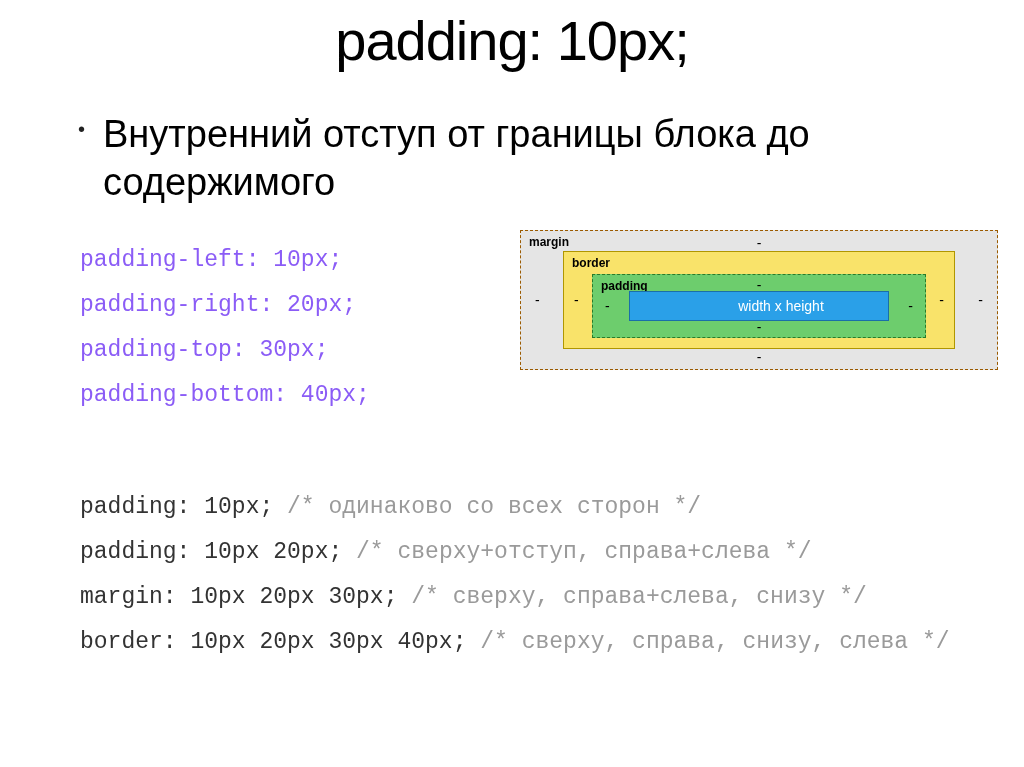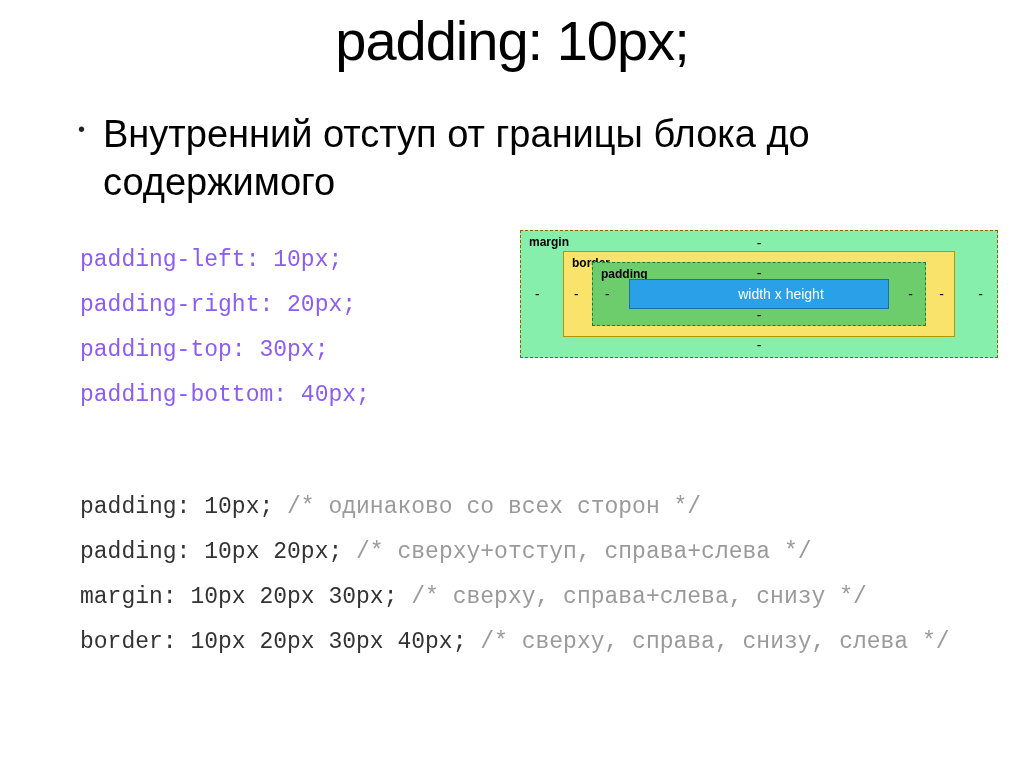--- a/index.html
+++ b/index.html
@@ -58,21 +58,21 @@
     flex: 1;
     position: relative;
   }
   .box-model {
     position: absolute;
     left: 0;
     top: -8px;
     width: 478px;
   }
   .bm-margin {
-    background: #86efac;
+    background: #e5e5e5;
     border: 1px dashed #9a5a00;
     padding: 20px 42px 20px 42px;
     position: relative;
   }
   .bm-label {
     font-family: Arial, sans-serif;
     font-size: 12px;
     font-weight: bold;
     color: #000;
     position: absolute;
@@ -83,20 +83,21 @@
     background: #f9e36a;
     border: 1px solid #b09600;
     padding: 10px 28px 10px 28px;
     position: relative;
   }
   .bm-padding {
     background: #6dcd6d;
     border: 1px dashed #2a7a2a;
     padding: 16px 36px 16px 36px;
     position: relative;
+    margin-top: 12px;
   }
   .bm-content {
     background: #2aa0e8;
     color: #fff;
     height: 30px;
     display: flex;
     align-items: center;
     justify-content: center;
     font-family: Arial, sans-serif;
     font-size: 14px;

